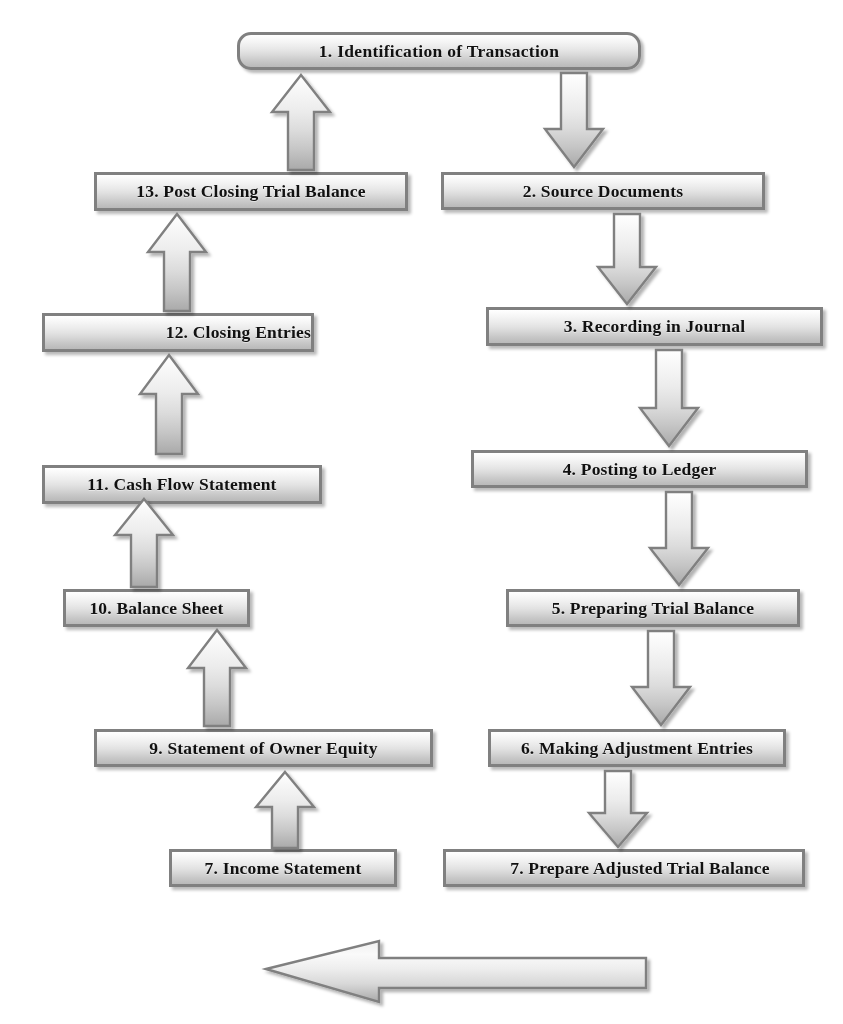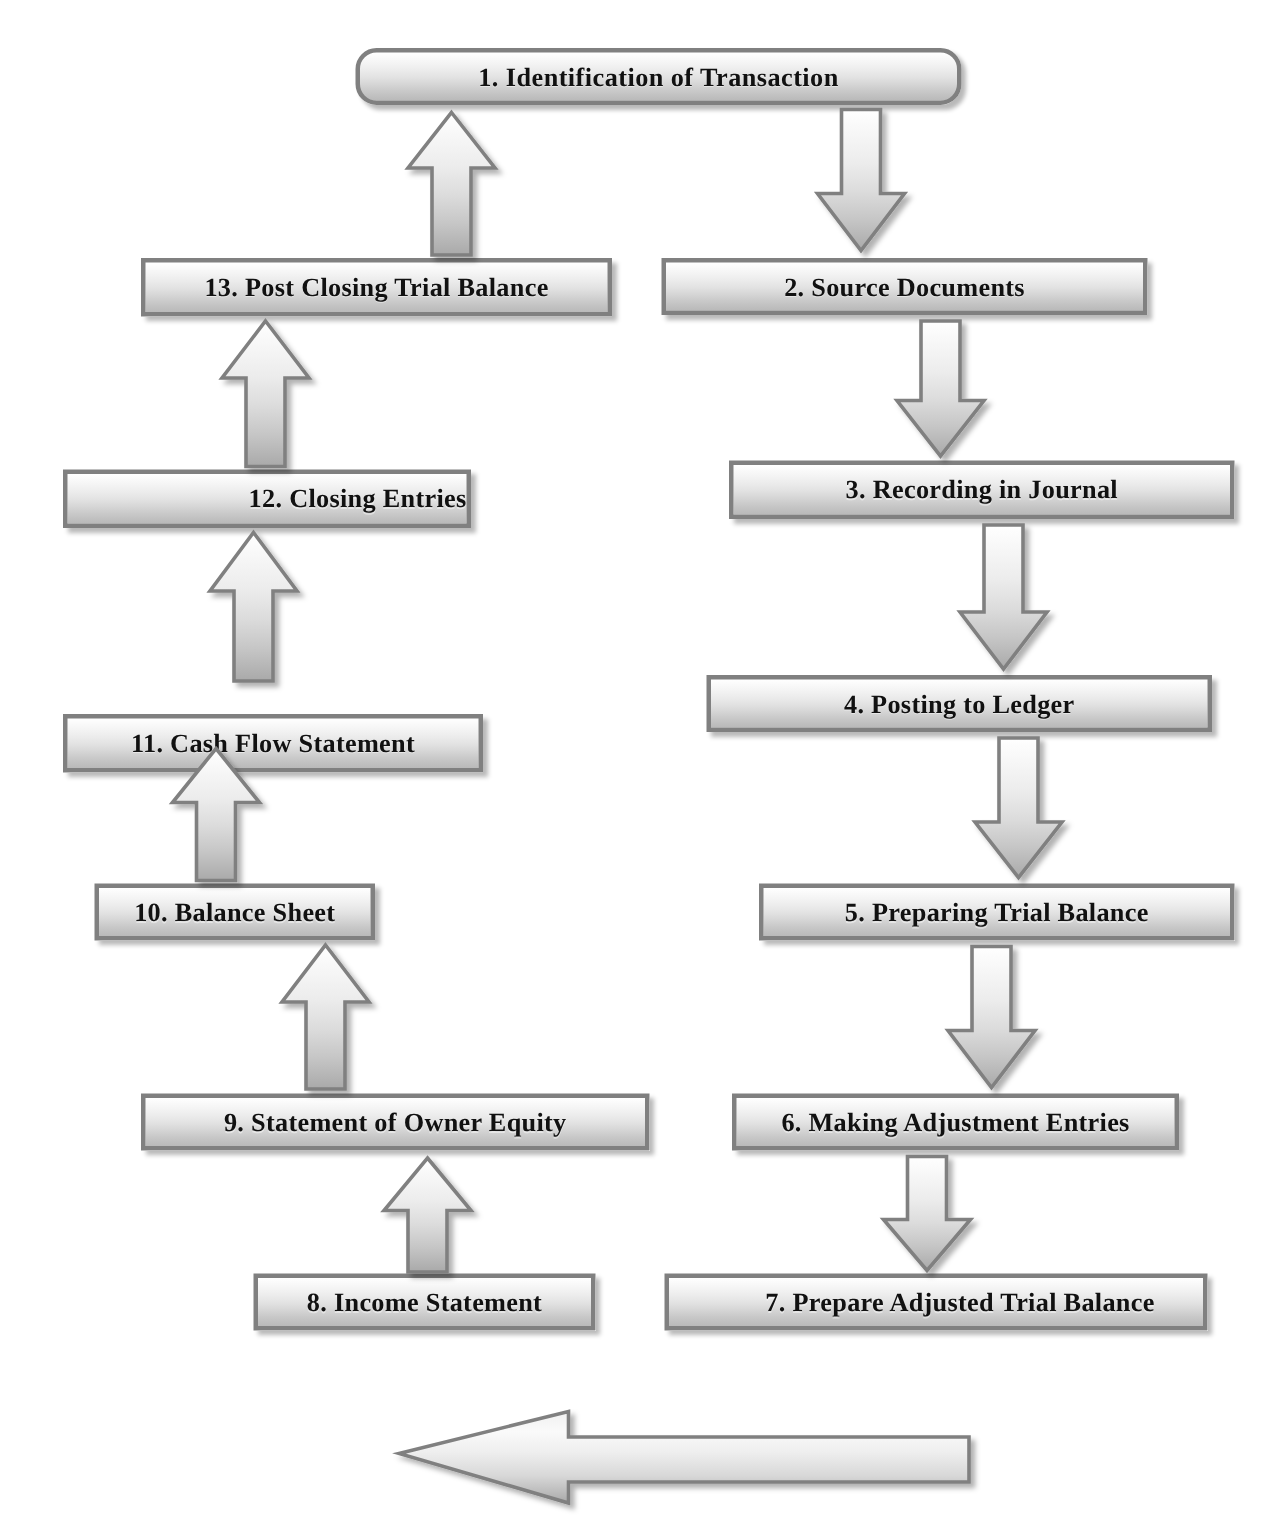--- a/index.html
+++ b/index.html
@@ -97,45 +97,45 @@
   </div>
 
   <div class="node" style="left:486px; top:307px; width:337px; height:39px;">
     <span>3. Recording in Journal</span>
   </div>
 
   <div class="node" style="left:471px; top:450px; width:337px; height:38px;justify-content:center;">
     <span>4. Posting to Ledger</span>
   </div>
 
-  <div class="node" style="left:506px; top:589px; width:317px; height:38px;">
+  <div class="node" style="left:506px; top:589px; width:294px; height:38px;">
     <span>5. Preparing Trial Balance</span>
   </div>
 
   <div class="node" style="left:488px; top:729px; width:298px; height:38px;">
     <span>6. Making Adjustment Entries</span>
   </div>
 
   <div class="node" style="left:443px; top:849px; width:362px; height:38px;padding-left:32px;">
     <span>7. Prepare Adjusted Trial Balance</span>
   </div>
 
   <div class="node" style="left:169px; top:849px; width:228px; height:38px;">
-    <span>8. Income Statement</span>
+    <span>7. Income Statement</span>
   </div>
 
   <div class="node" style="left:94px; top:729px; width:339px; height:38px;">
     <span>9. Statement of Owner Equity</span>
   </div>
 
   <div class="node" style="left:63px; top:589px; width:187px; height:38px;">
     <span>10. Balance Sheet</span>
   </div>
 
-  <div class="node" style="left:42px; top:476px; width:280px; height:39px;text-align:right;">
+  <div class="node" style="left:42px; top:465px; width:280px; height:39px;text-align:right;">
     <span>11. Cash Flow Statement</span>
   </div>
 
   <div class="node" style="left:42px; top:313px; width:272px; height:39px;justify-content:flex-end;">
     <span>12. Closing Entries</span>
   </div>
 
   <div class="node" style="left:94px; top:172px; width:314px; height:39px;">
     <span>13. Post Closing Trial Balance</span>
   </div>

